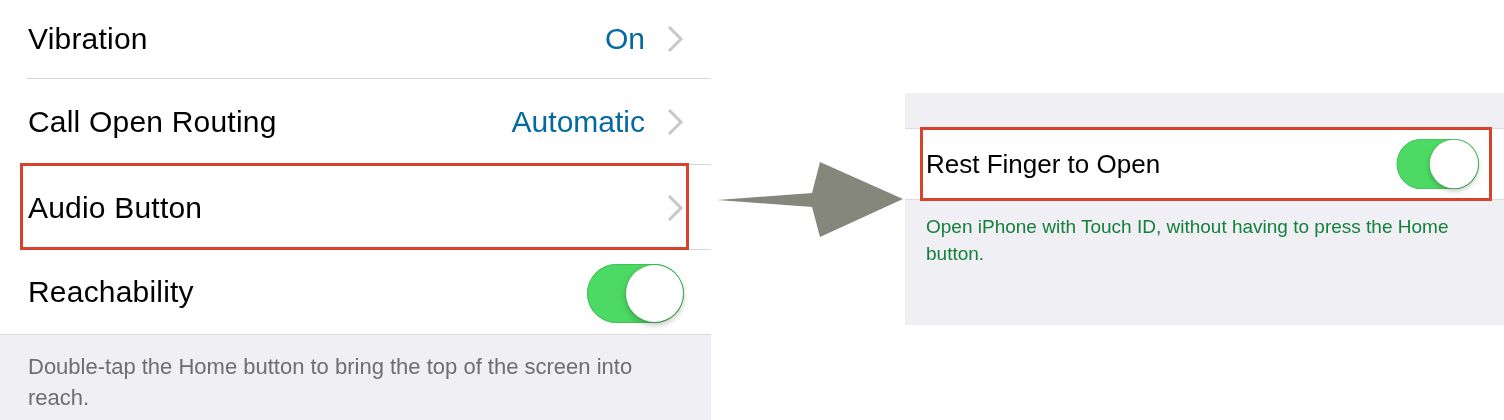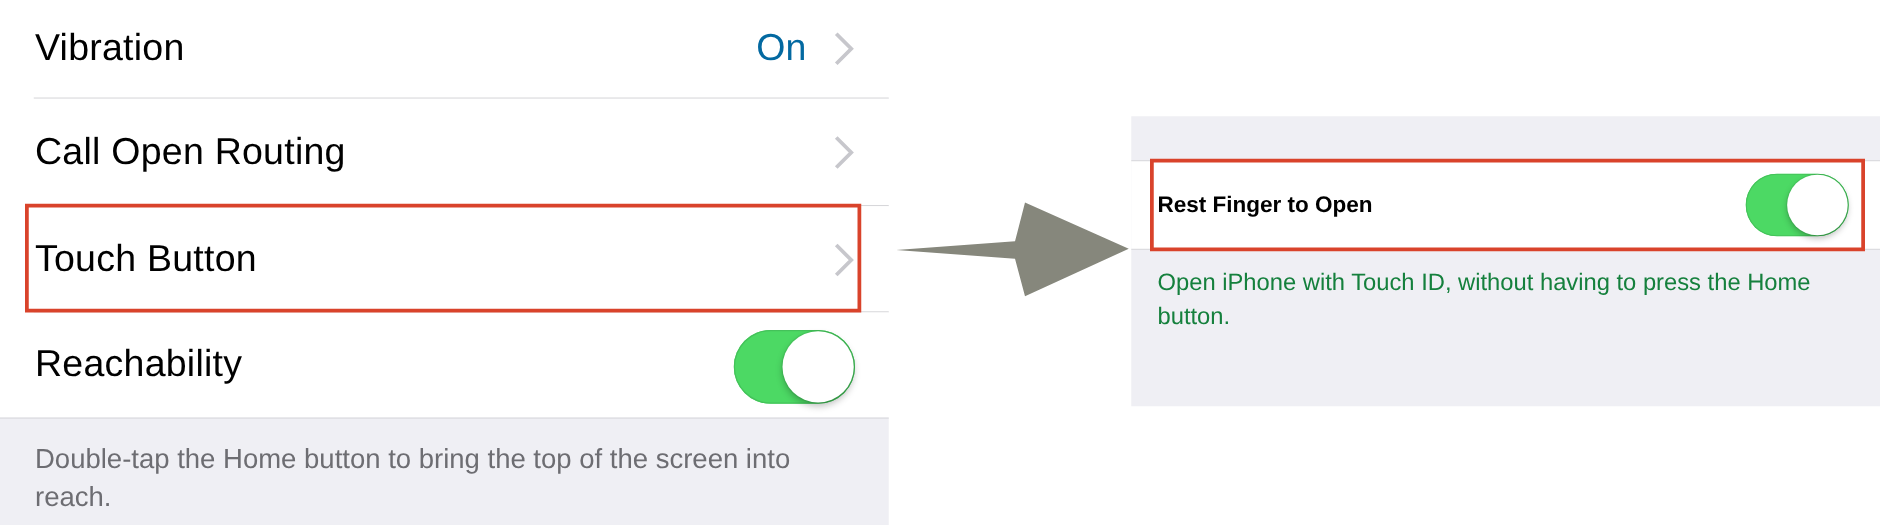--- a/index.html
+++ b/index.html
@@ -21,48 +21,49 @@
     .left-footer .note { position: absolute; left: 28px; top: 16px; width: 640px; font-size: 22px; line-height: 31px; color: #6d6d72; }
 
     .highlight { position: absolute; border: 3px solid #d9432b; pointer-events: none; }
 
     
     .arrow { position: absolute; left: 712px; top: 155px; width: 200px; height: 90px; }
 
     
     .right-panel { position: absolute; left: 905px; top: 93px; width: 599px; height: 232px; background: #efeff4; }
     .right-row { position: absolute; left: 0; top: 35px; width: 599px; height: 72px; background: #fff; border-top: 1px solid #dcdce0; border-bottom: 1px solid #dcdce0; }
-    .right-row .label { position: absolute; left: 21px; top: 50%; transform: translateY(-50%); font-size: 18px; color: #000; white-space: nowrap; font-weight: bold; }
+    .right-row .label { position: absolute; left: 21px; top: 50%; transform: translateY(-50%); font-size: 26px; color: #000; white-space: nowrap; }
     .right-row .toggle { right: 25px; top: 50%; transform: translateY(-50%) scale(0.85); transform-origin: right center; }
     .right-note { position: absolute; left: 21px; top: 120px; width: 560px; font-size: 19px; line-height: 27px; color: #15803d; }
   </style>
 </head>
 <body>
 
 <div class="left-panel">
 
   <div class="row" style="top:0; height:78px;">
     <span class="label">Vibration</span>
     <span class="value">On</span>
     <svg class="chevron" viewBox="0 0 18 30">
         <polyline points="3,3 15,15 3,27" fill="none" stroke="#c7c7cc" stroke-width="3"></polyline>
       </svg>
   </div>
   <div class="divider" style="top:78px;"></div>
 
   <div class="row" style="top:79px;">
     <span class="label">Call Open Routing</span>
+    <span class="value">Automatic</span>
     <svg class="chevron" viewBox="0 0 18 30">
         <polyline points="3,3 15,15 3,27" fill="none" stroke="#c7c7cc" stroke-width="3"></polyline>
       </svg>
   </div>
   <div class="divider" style="top:164px;"></div>
 
   <div class="row" style="top:165px;">
-    <span class="label">Touch Button</span>
+    <span class="label">Audio Button</span>
     <svg class="chevron" viewBox="0 0 18 30">
         <polyline points="3,3 15,15 3,27" fill="none" stroke="#c7c7cc" stroke-width="3"></polyline>
       </svg>
   </div>
   <div class="divider" style="top:249px;"></div>
 
   <div class="row" style="top:250px; height:84px;">
     <span class="label">Reachability</span>
     <div class="toggle" style="left:587px; top:14px;">
       <div class="knob"></div>

